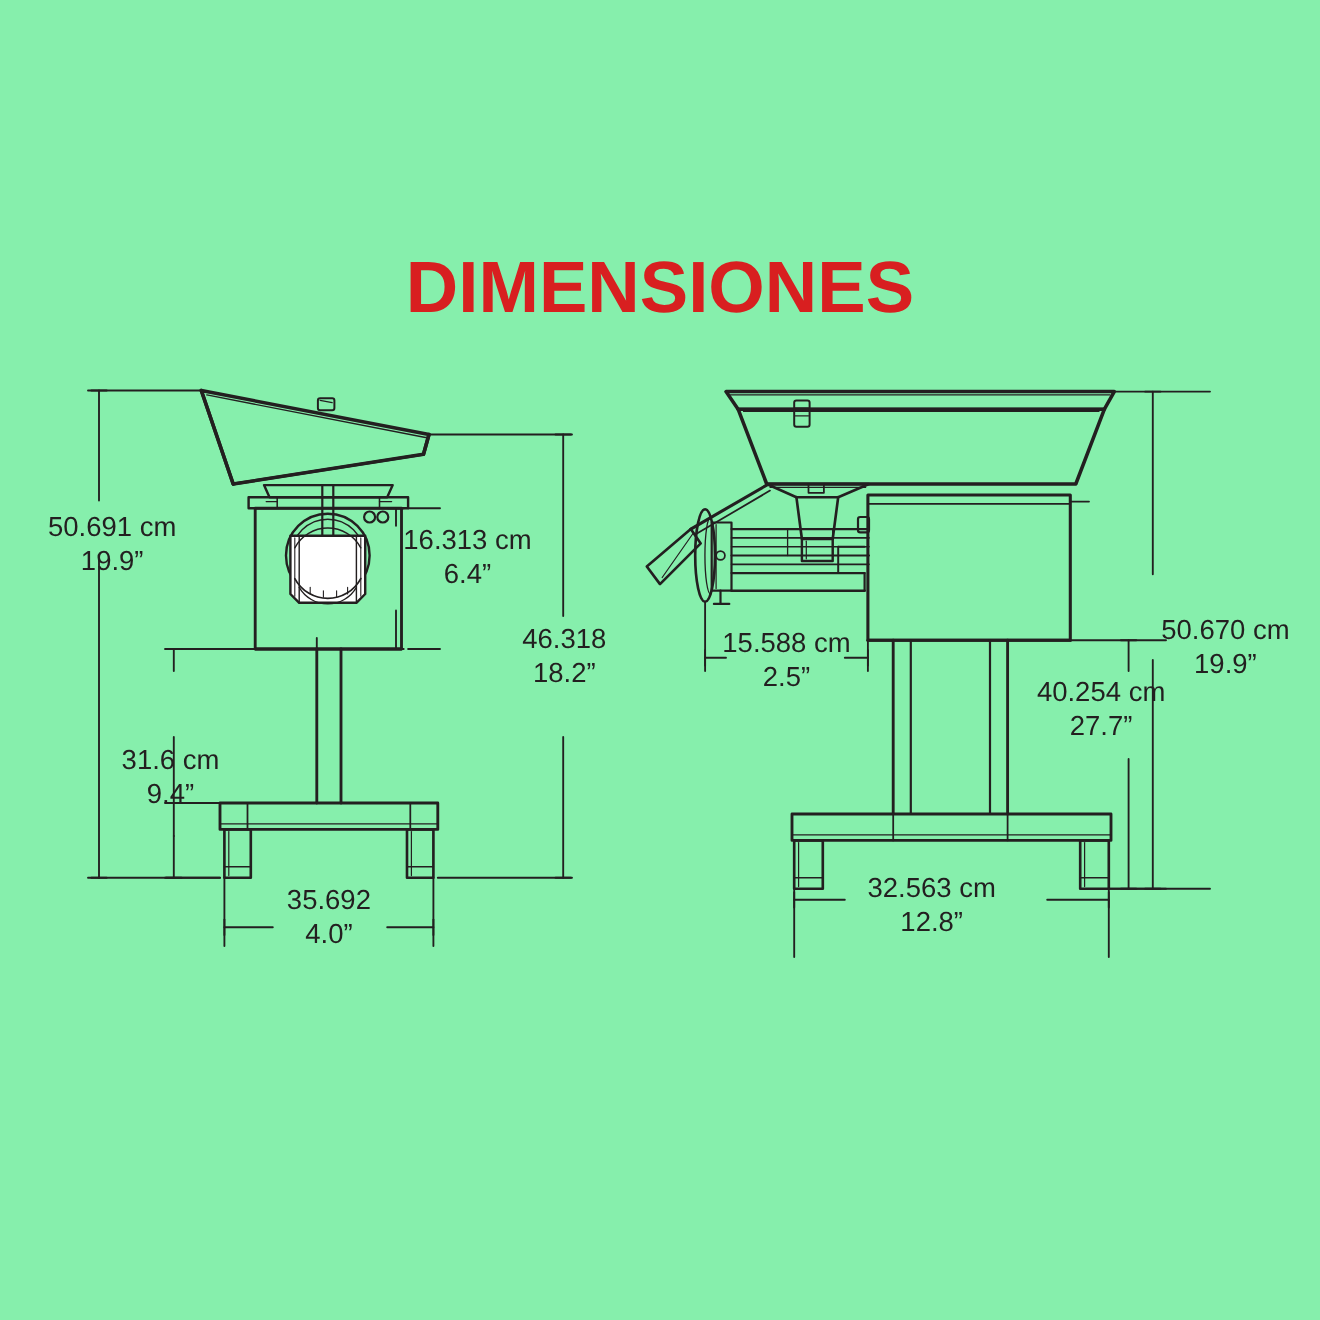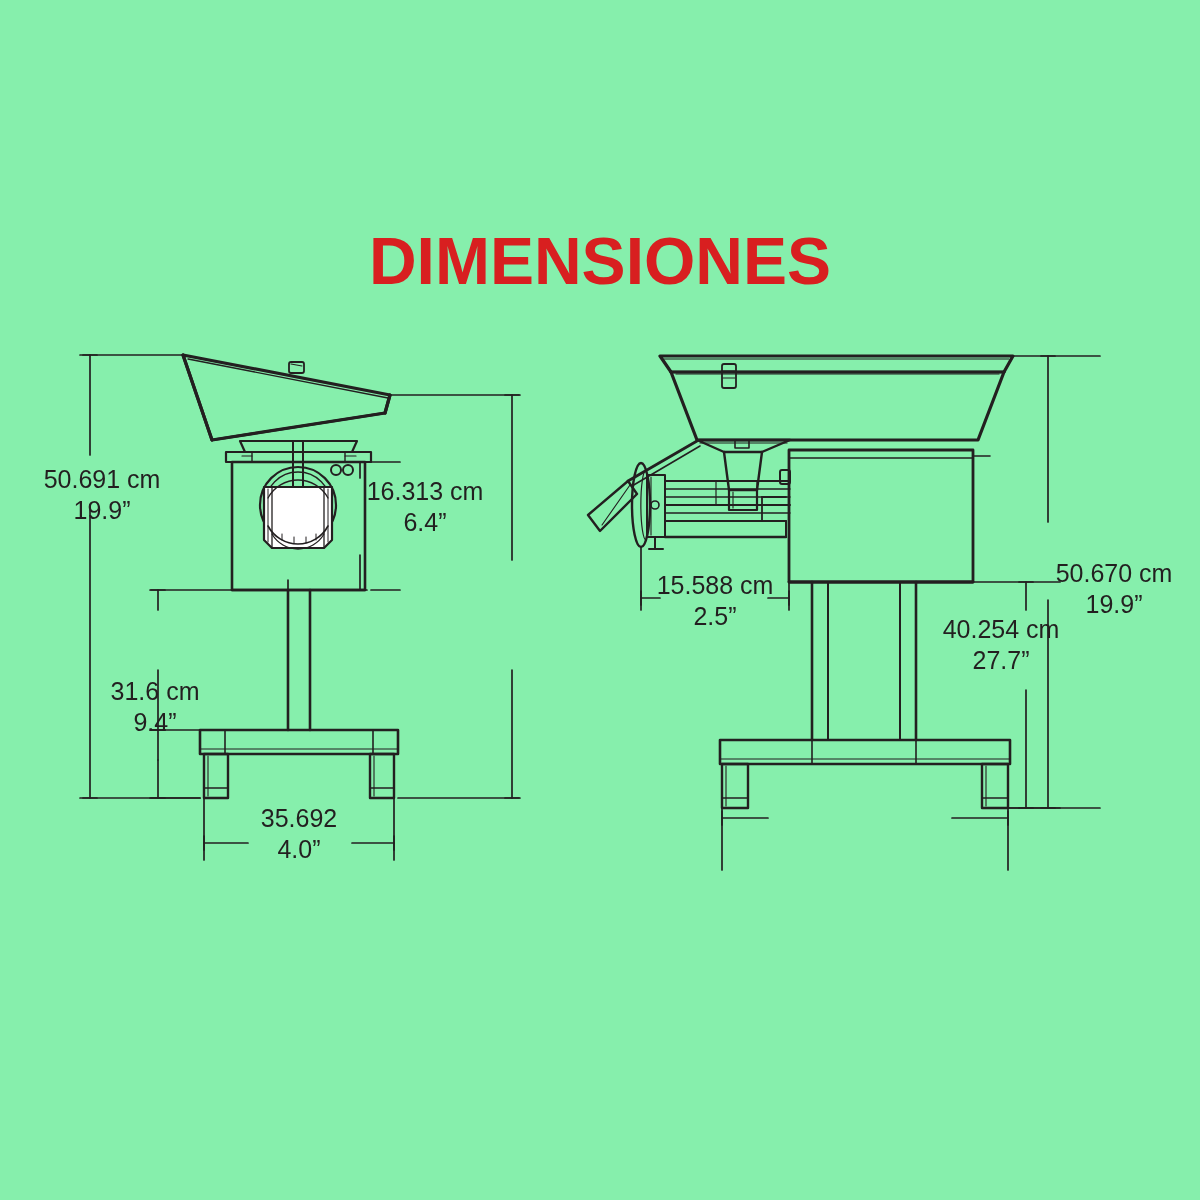--- a/index.html
+++ b/index.html
@@ -306,20 +306,24 @@
   <div class="dimlabel ctr" style="left:22px; top:444px; width:160px;margin-top:20px;">
     <span class="l1">50.691 cm</span>
     <span class="l2">19.9”</span>
   </div>
 
   <div class="dimlabel ctr" style="left:355px; top:476px; width:140px;">
     <span class="l1">16.313 cm</span>
     <span class="l2">6.4”</span>
   </div>
 
+  <div class="dimlabel ctr" style="left:440px; top:566px; width:146px;">
+    <span class="l1">46.318</span>
+    <span class="l2">18.2”</span>
+  </div>
 
 
   <div class="dimlabel ctr" style="left:92px; top:676px; width:126px;">
     <span class="l1">31.6 cm</span>
     <span class="l2">9.4”</span>
   </div>
 
   <div class="dimlabel ctr" style="left:224px; top:803px; width:150px;">
     <span class="l1">35.692</span>
     <span class="l2">4.0”</span>
@@ -333,14 +337,18 @@
   <div class="dimlabel ctr" style="left:1038px; top:530px; width:152px;margin-top:28px;">
     <span class="l1">50.670 cm</span>
     <span class="l2">19.9”</span>
   </div>
 
   <div class="dimlabel ctr" style="left:925px; top:614px; width:152px;">
     <span class="l1">40.254 cm</span>
     <span class="l2">27.7”</span>
   </div>
 
+  <div class="dimlabel ctr" style="left:768px; top:792px; width:158px;">
+    <span class="l1">32.563 cm</span>
+    <span class="l2">12.8”</span>
+  </div>
 
 </div>
 
 </body></html>

